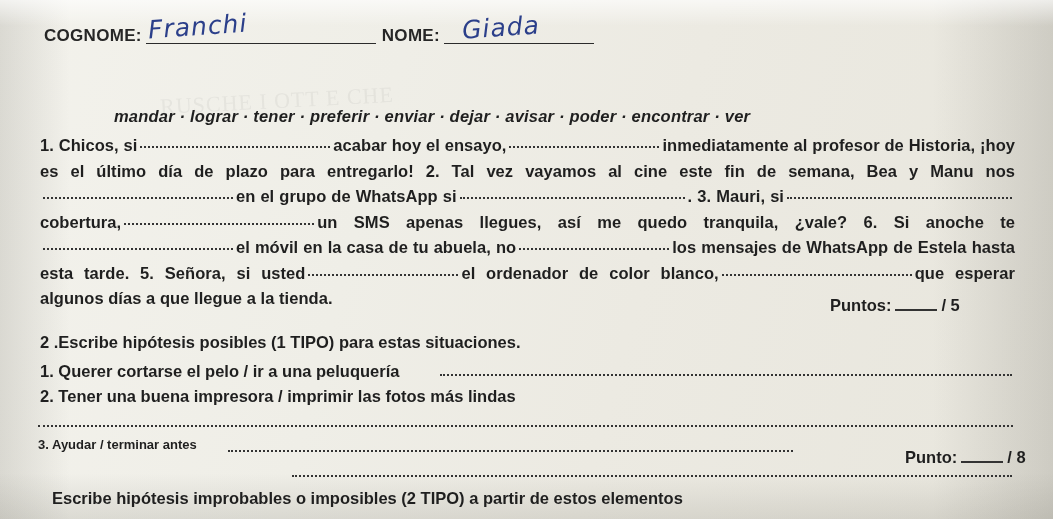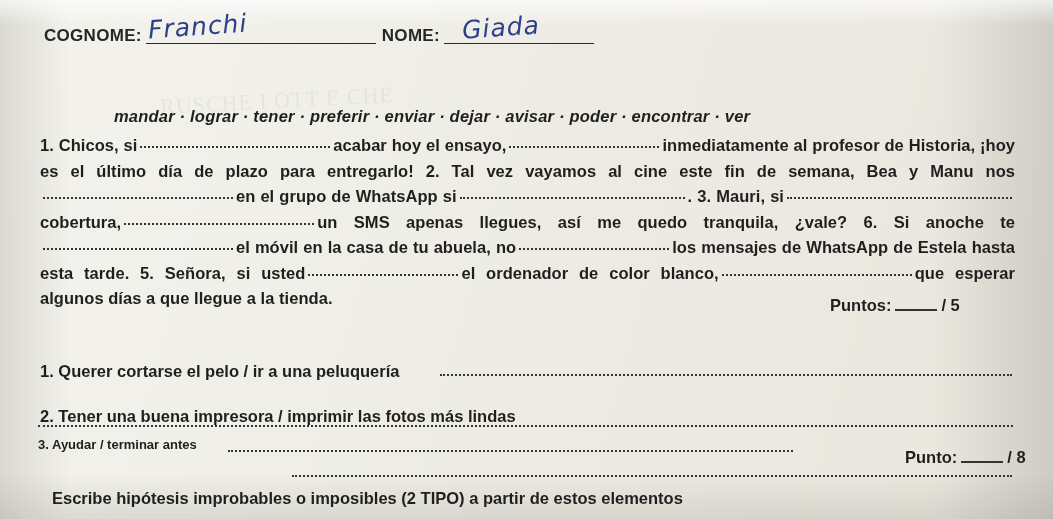--- a/index.html
+++ b/index.html
@@ -157,21 +157,21 @@
     left: 40px;
     top: 362px;
     width: 960px;
     font-size: 16.5px;
     font-weight: bold;
     color: #1f1f1f;
   }
   .ex2-l2 {
     position: absolute;
     left: 40px;
-    top: 407px;
+    top: 387px;
     width: 960px;
     font-size: 16.5px;
     font-weight: bold;
     color: #1f1f1f;
   }
   .ex2-l3 {
     position: absolute;
     left: 38px;
     top: 437px;
     width: 980px;
@@ -265,20 +265,21 @@
       <span>si</span><span class="dots u-xlong"></span><span>cobertura,</span><span class="dots u-long"></span><span>un SMS apenas llegues, así me quedo tranquila,</span>
       <span>¿vale? 6. Si anoche te</span><span class="dots u-long"></span><span>el móvil en la casa de tu abuela, no</span><span class="dots u-med"></span><span>los</span>
       <span>mensajes de WhatsApp de Estela hasta esta tarde. 5. Señora, si usted</span><span class="dots u-med"></span><span>el ordenador</span>
       <span>de color blanco,</span><span class="dots u-long"></span><span>que esperar algunos días a que llegue a la tienda.</span>
     </div>
 
     <div class="puntos-1">
       <span>Puntos:</span><span class="score-blank"></span><span>/ 5</span>
     </div>
 
+    <div class="ex2-title">2 .Escribe hipótesis posibles  (1 TIPO) para estas situaciones.</div>
 
     <div class="ex2-l1">
       <span>1. Querer cortarse el pelo / ir a una peluquería</span>
     </div>
     <div class="rule-line line-ex2-1"></div>
 
     <div class="ex2-l2">
       <span>2. Tener una buena impresora / imprimir las fotos más lindas</span>
     </div>
     <div class="rule-line line-ex2-2"></div>

